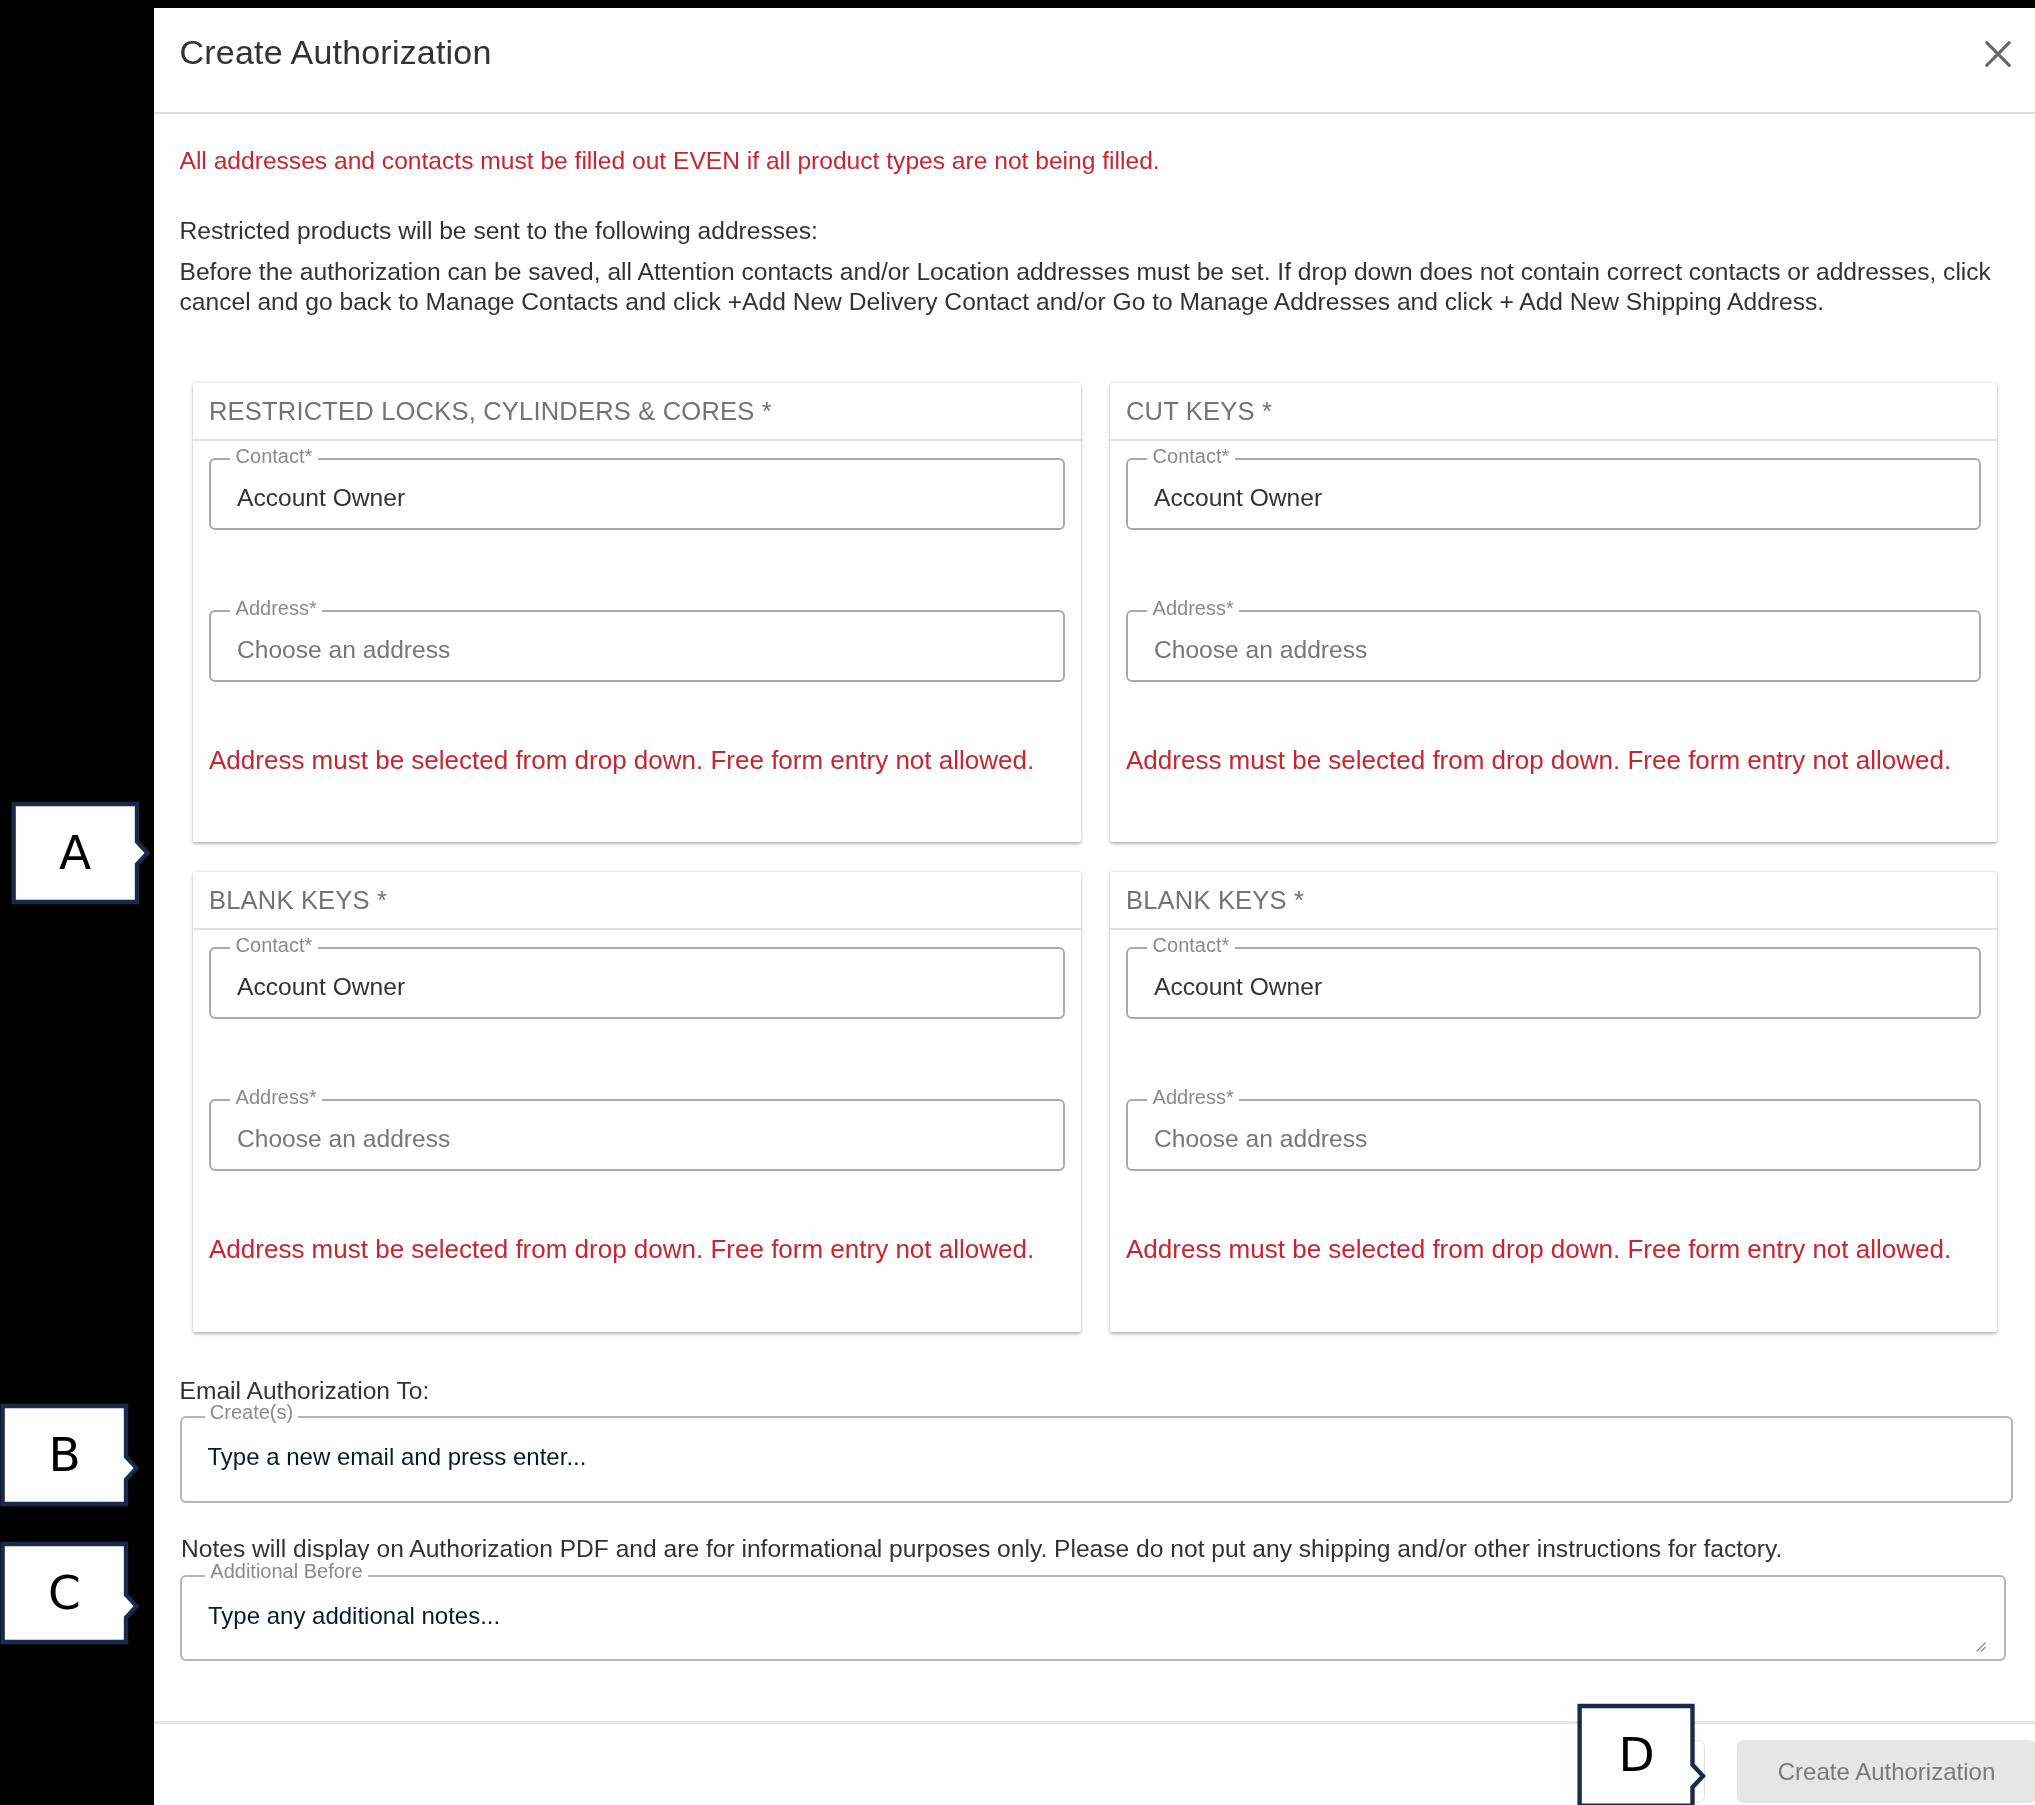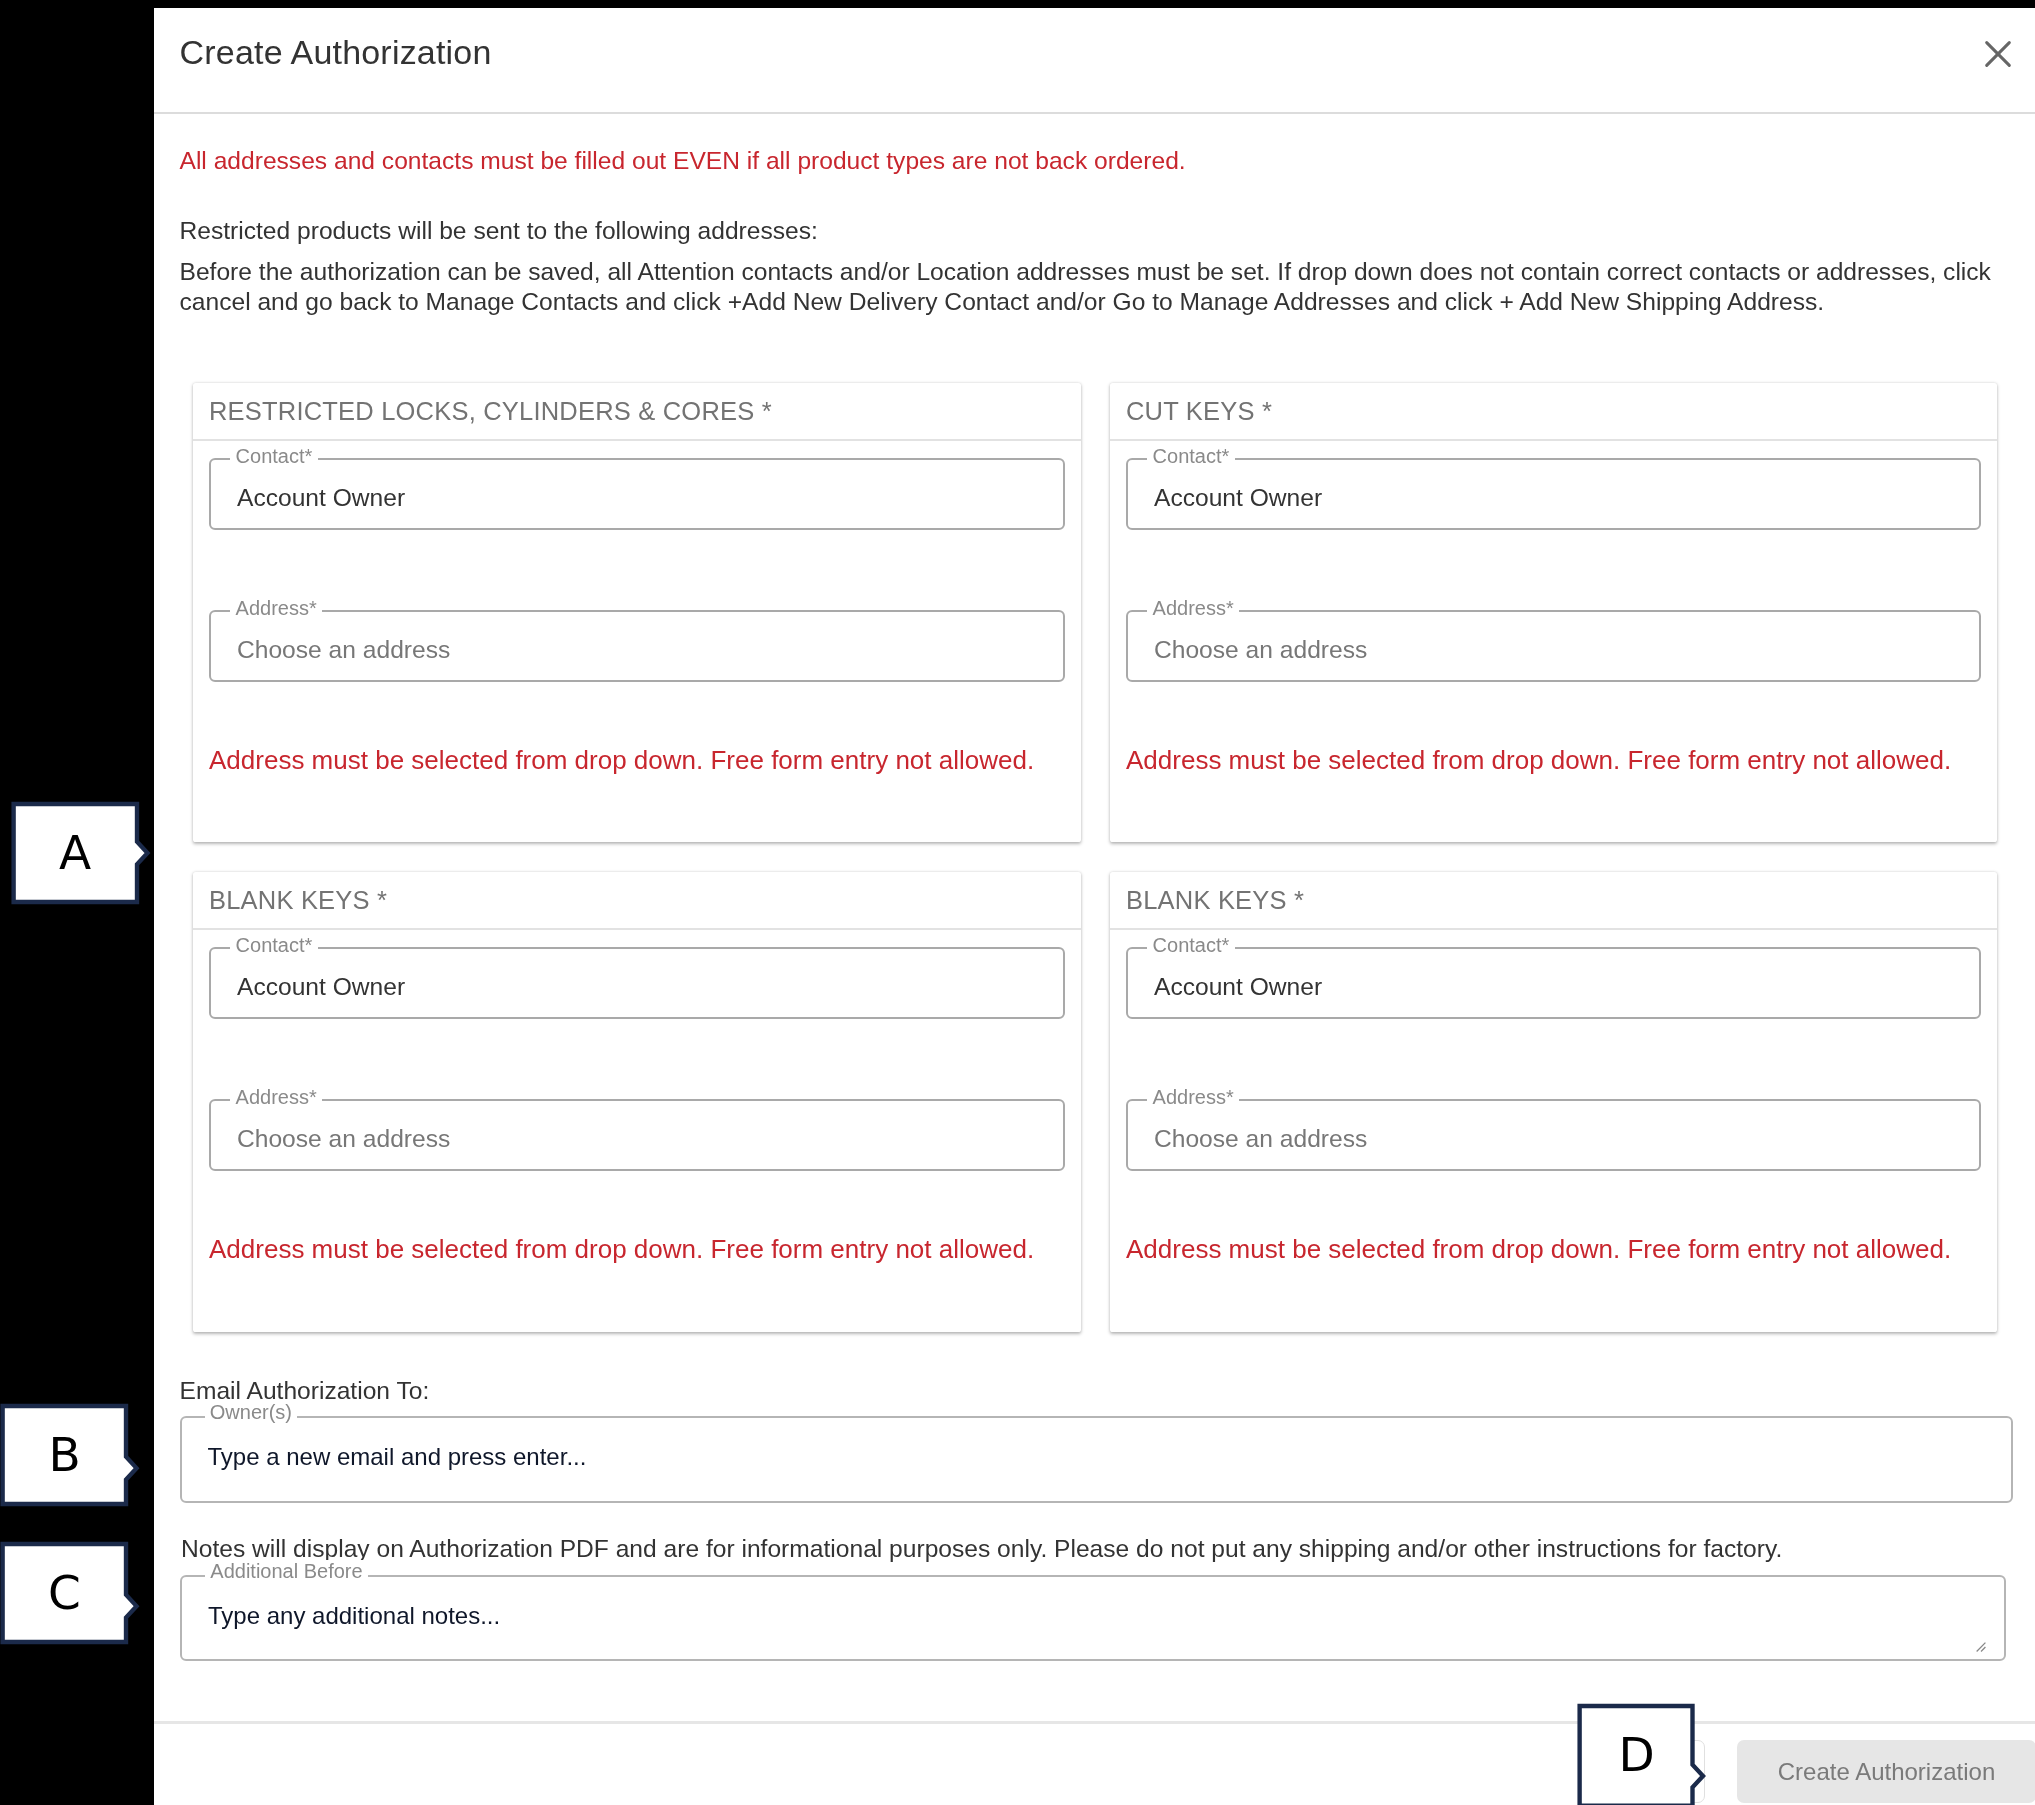--- a/index.html
+++ b/index.html
@@ -112,21 +112,21 @@
   <div class="dialog-header">
     <div class="dialog-title">Create Authorization</div>
     <div class="close-btn">
       <svg viewBox="0 0 46 46">
         <line x1="10" y1="10" x2="36" y2="36" stroke="#666" stroke-width="3.5" stroke-linecap="round"></line>
         <line x1="36" y1="10" x2="10" y2="36" stroke="#666" stroke-width="3.5" stroke-linecap="round"></line>
       </svg>
     </div>
   </div>
 
-  <div class="abs warn-top">All addresses and contacts must be filled out EVEN if all product types are not back ordered.</div>
+  <div class="abs warn-top">All addresses and contacts must be filled out EVEN if all product types are not being filled.</div>
   <div class="abs intro-body">Before the authorization can be saved, all Attention contacts and/or Location addresses must be set. If drop down does not contain correct contacts or addresses, click cancel and go back to Manage Contacts and click +Add New Delivery Contact and/or Go to Manage Addresses and click + Add New Shipping Address.</div>
   <div class="abs intro-head">Restricted products will be sent to the following addresses:</div>
 
   <div class="card" style="left:39px; top:375px; width:888px; height:459px;">
     <div class="card-head">
       <div class="card-title">RESTRICTED LOCKS, CYLINDERS &amp; CORES *</div>
     </div>
     <div class="field" style="top:75px;">
       <span class="field-label">Contact*</span>
       <span class="field-value">Account Owner</span>
@@ -178,21 +178,21 @@
     </div>
     <div class="field" style="top:227px;">
       <span class="field-label">Address*</span>
       <span class="field-value field-placeholder">Choose an address</span>
     </div>
     <div class="card-error" style="top:363px;">Address must be selected from drop down. Free form entry not allowed.</div>
   </div>
 
   <div class="abs email-head">Email Authorization To:</div>
   <div class="wide-field" style="left:25.5px; top:1408px; width:1833px; height:87px;">
-    <span class="field-label">Owner(s)</span>
+    <span class="field-label">Create(s)</span>
     <span class="field-value">Type a new email and press enter...</span>
   </div>
 
   <div class="abs notes-info">Notes will display on Authorization PDF and are for informational purposes only. Please do not put any shipping and/or other instructions for factory.</div>
   <div class="wide-field" style="left:26px; top:1567px; width:1826px; height:86px;">
     <span class="field-label">Additional Before</span>
     <span class="field-value">Type any additional notes...</span>
     <svg class="resize-grip" viewBox="0 0 14 14">
       <line x1="13" y1="3" x2="3" y2="13" stroke="#888" stroke-width="1.5"></line>
       <line x1="13" y1="8" x2="8" y2="13" stroke="#888" stroke-width="1.5"></line>

